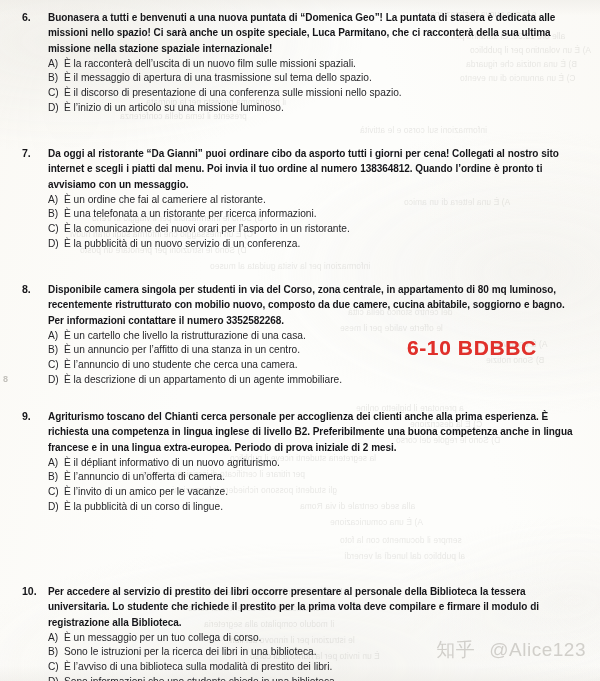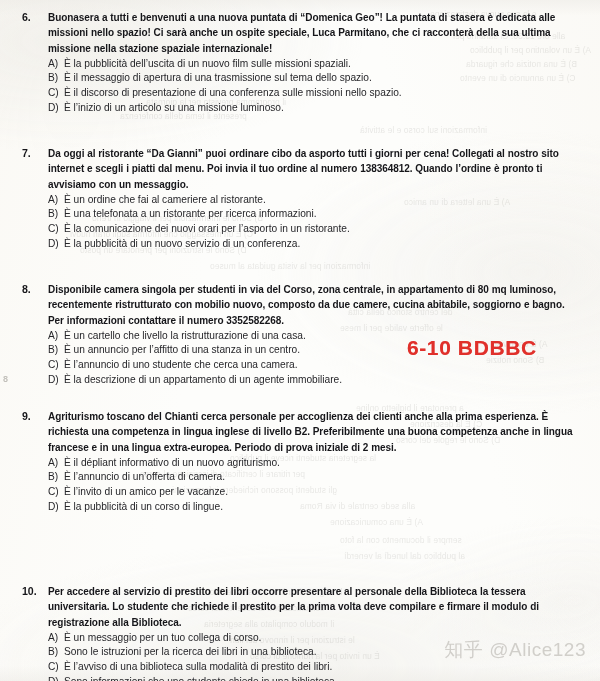--- a/index.html
+++ b/index.html
@@ -150,20 +150,21 @@
     opacity: 0.95;
     user-select: none;
   }
   #watermark .wm-logo {
     font-family: "DejaVu Sans", sans-serif;
     font-weight: 400;
   }
   #watermark .wm-handle {
     font-family: "Liberation Sans", sans-serif;
     font-weight: 400;
+    margin-left: 8px;
   }
 
   
   #edge-top, #edge-bottom {
     position: absolute;
     left: 0;
     width: 600px;
     height: 16px;
     pointer-events: none;
   }
@@ -215,21 +216,21 @@
     </div>
 
   <div class="question" id="q0" style="top:10px;">
     <div class="stem-row">
       <div class="q-num">6.</div>
       <div class="stem">Buonasera a tutti e benvenuti a una nuova puntata di “Domenica Geo”! La puntata di stasera è dedicata alle missioni nello spazio! Ci sarà anche un ospite speciale, Luca Parmitano, che ci racconterà della sua ultima missione nella stazione spaziale internazionale!</div>
     </div>
     <div class="options">
       <div class="option">
         <span class="opt-letter">A)</span>
-        <span class="opt-text">È la pubblicità dell’uscita di un nuovo film sulle missioni spaziali.</span>
+        <span class="opt-text">È la racconterà dell’uscita di un nuovo film sulle missioni spaziali.</span>
       </div>
       <div class="option">
         <span class="opt-letter">B)</span>
         <span class="opt-text">È il messaggio di apertura di una trasmissione sul tema dello spazio.</span>
       </div>
       <div class="option">
         <span class="opt-letter">C)</span>
         <span class="opt-text">È il discorso di presentazione di una conferenza sulle missioni nello spazio.</span>
       </div>
       <div class="option">

